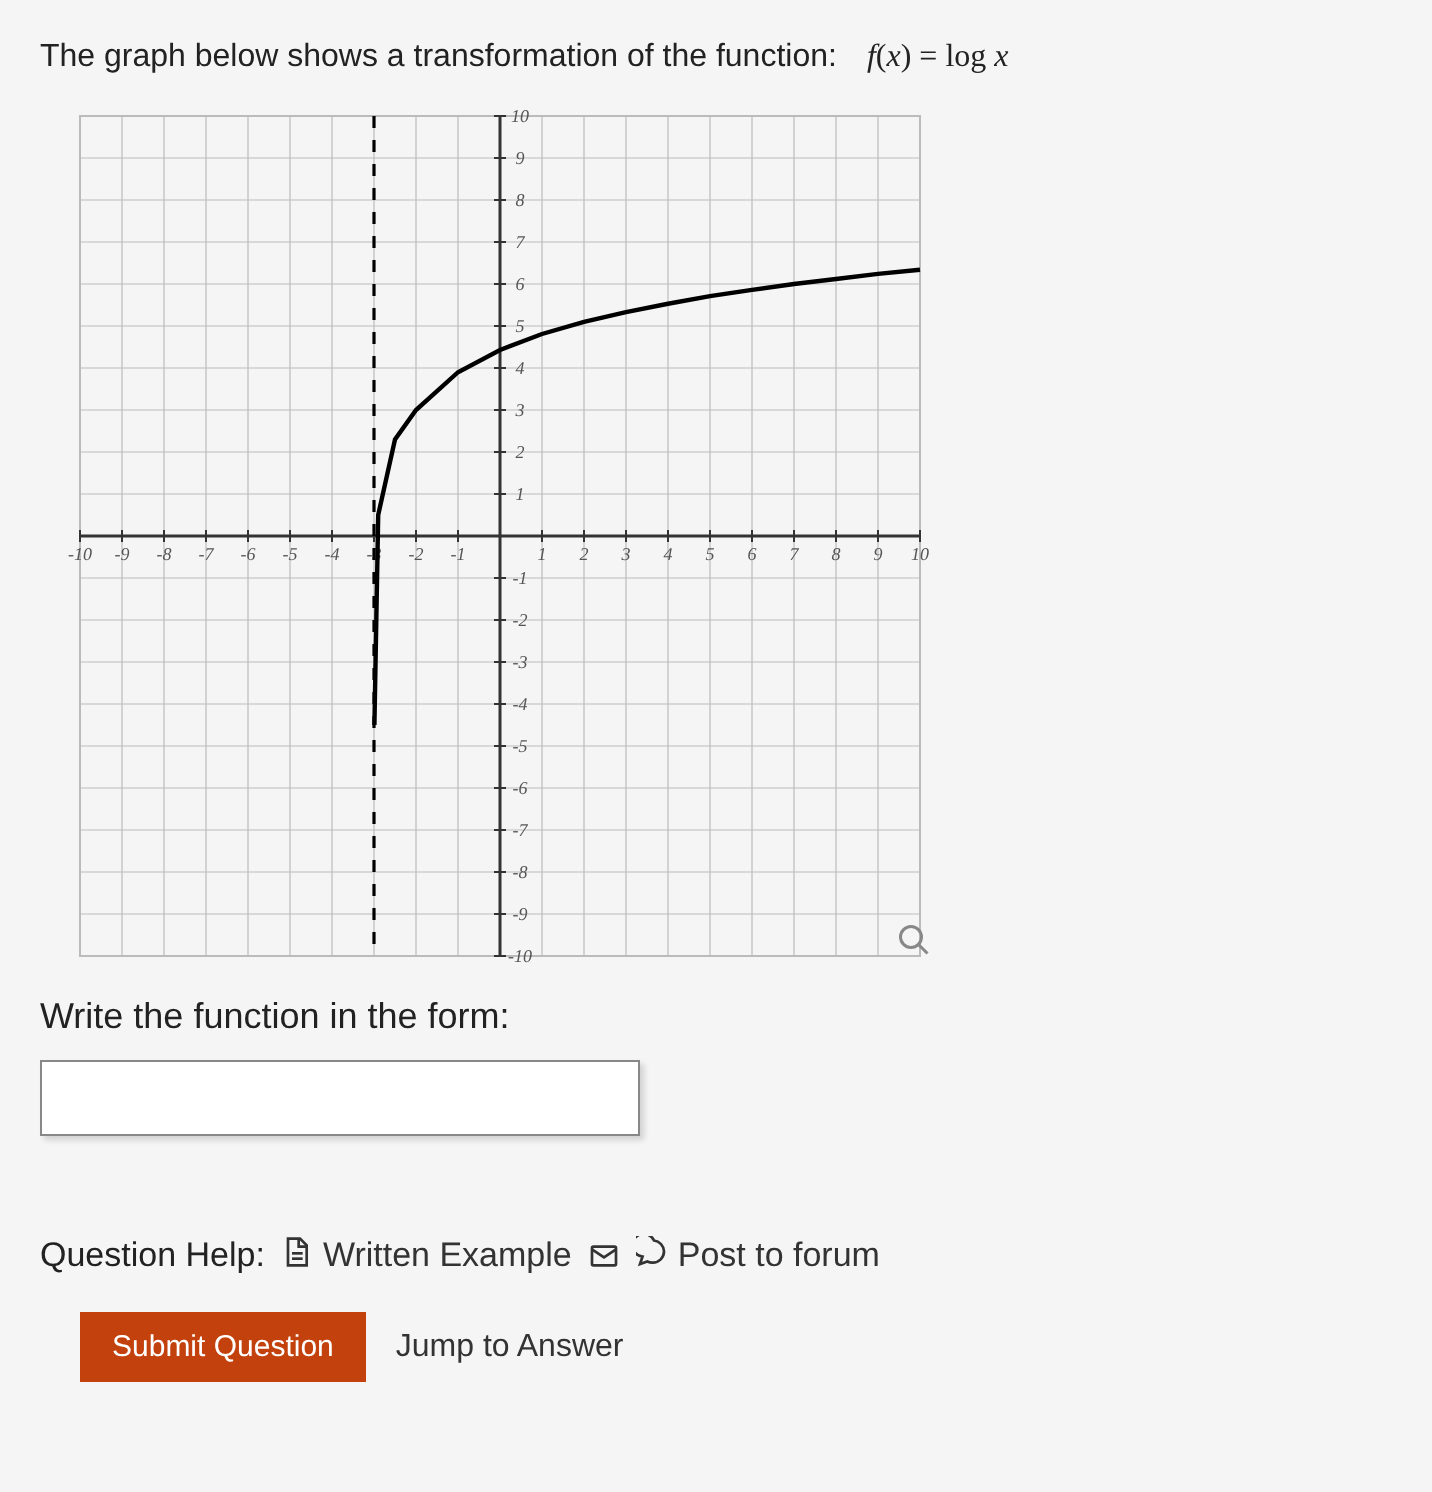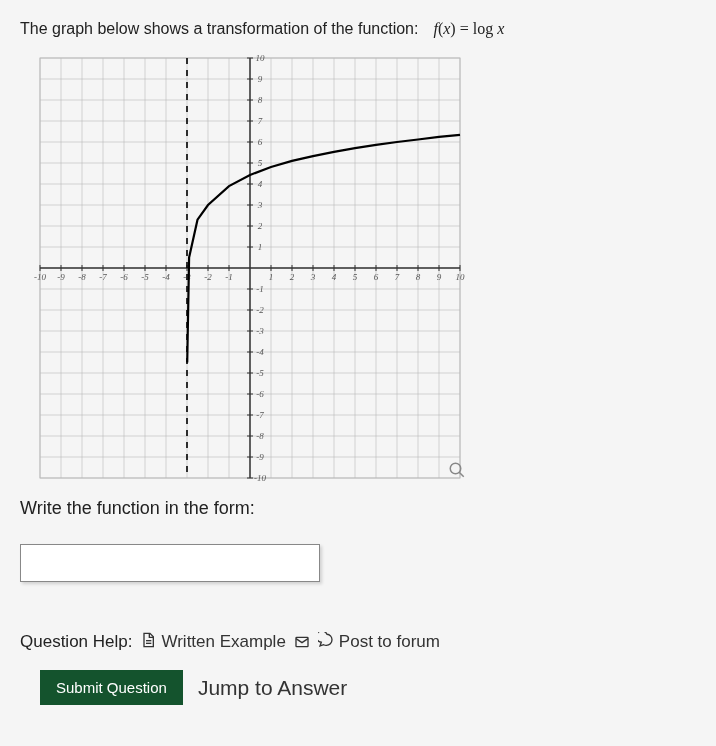--- a/index.html
+++ b/index.html
@@ -31,21 +31,21 @@
       position: absolute;
       bottom: 4px;
       right: 4px;
       width: 18px;
       height: 18px;
       color: #888;
     }
     .instruction {
       font-size: 18px;
       margin-top: 15px;
-      margin-bottom: 25px;
+      margin-bottom: 11px;
       display: flex;
       align-items: center;
       gap: 15px;
     }
     .answer-input {
       width: 300px;
       height: 38px;
       border: 1px solid #888;
       background: #fff;
       padding: 5px 10px;
@@ -63,31 +63,31 @@
       color: #333;
       text-decoration: none;
       display: inline-flex;
       align-items: flex-start;
       gap: 5px;
       margin-left: 8px;
     }
     .icon-svg { width: 16px; height: 16px; }
     .button-row { display: flex; gap: 15px; align-items: center; margin-left: 20px; }
     .submit-btn {
-      background: #14532d;
+      background: #c2410c;
       color: #fff;
       border: none;
       padding: 9px 16px;
       font-size: 15px;
       cursor: pointer;
     }
     .jump-link {
       color: #333;
       text-decoration: none;
-      font-size: 21px;
+      font-size: 16px;
     }
   </style>
 </head>
 <body>
 
 
 
 <div class="prompt-text">
   <span>The graph below shows a transformation of the function:</span>
   <span>

